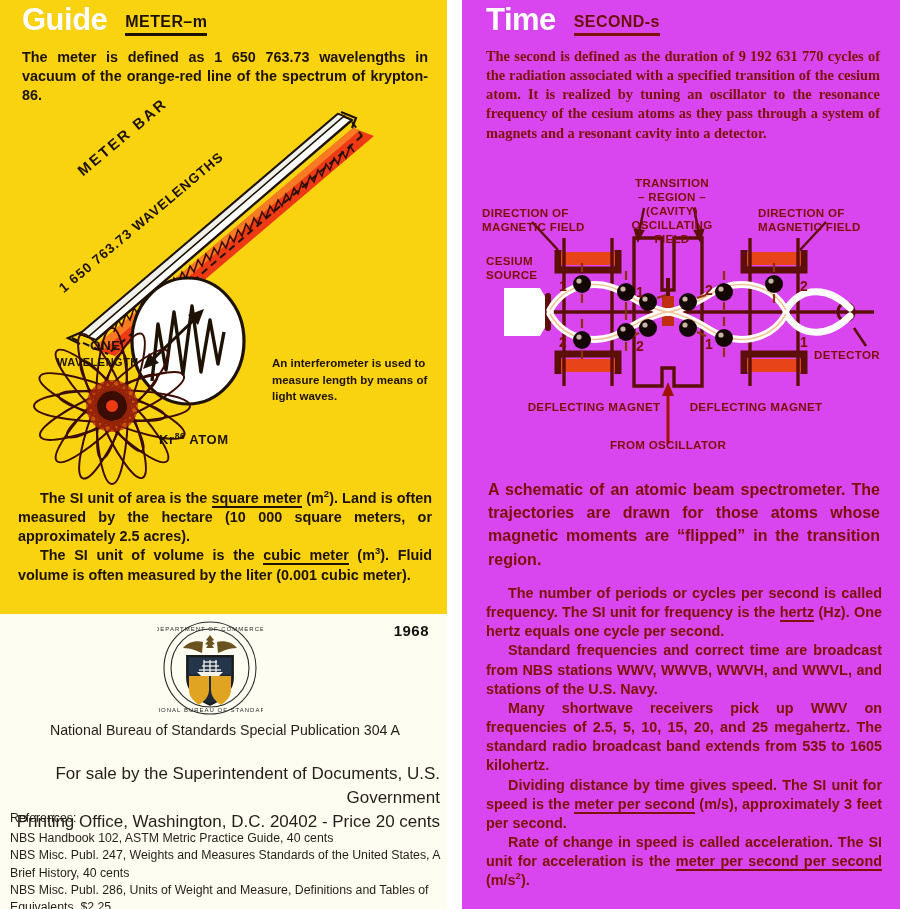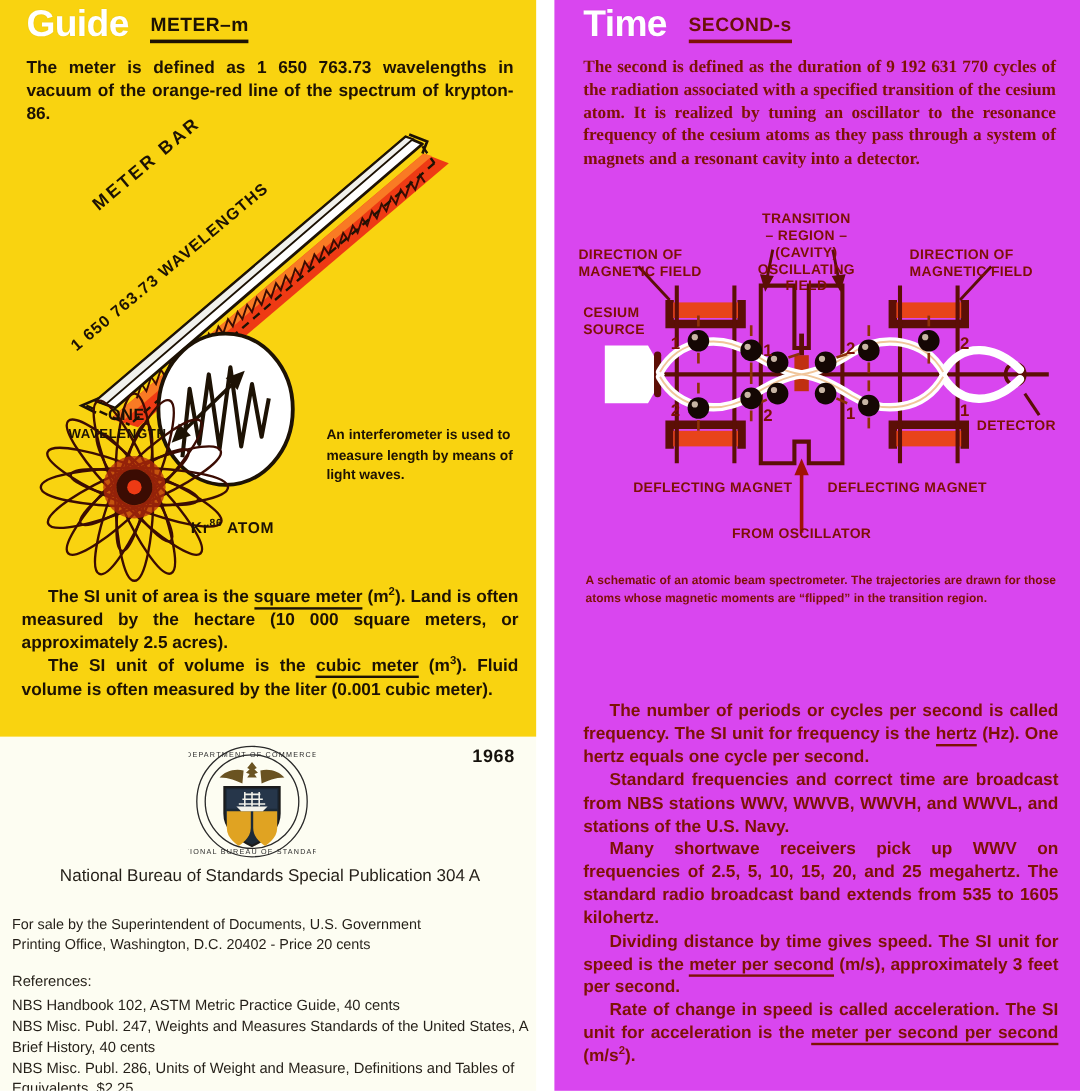--- a/index.html
+++ b/index.html
@@ -75,35 +75,35 @@
   }
 
   
   .illus-right{position:absolute;left:0;top:178px;width:438px;height:288px;}
   .dg-lbl{
     position:absolute;font-size:11.6px;font-weight:bold;color:#7d1005;
     line-height:1.2;letter-spacing:.3px;text-align:center;
   }
   .caption-sch{
     position:absolute;left:26px;top:478px;width:392px;
-    font-size:10px;font-weight:bold;line-height:1.45;color:#7d1005;
+    font-size:16px;font-weight:bold;line-height:1.45;color:#7d1005;
     text-align:justify;
   }
 
   
   .year{
     position:absolute;right:18px;top:8px;
     font-size:15px;font-weight:bold;color:#15110c;letter-spacing:.5px;
   }
   .seal{position:absolute;left:157px;top:4px;width:106px;height:104px;}
   .foot-block{
     position:absolute;left:10px;width:430px;color:#241f18;
   }
   .ft-title{font-size:14.2px;line-height:1.42;text-align:center;}
-  .ft-sale{font-size:12px;line-height:1.4;text-align:left;}
+  .ft-sale{font-size:17px;line-height:1.4;text-align:right;}
   .ft-ref{font-size:12.3px;line-height:1.4;text-align:left;}
   .ft-ref .hd{margin-bottom:3px;}
   .ft-ref p{margin:0;}
 </style>
 </head>
 <body>
 
 <div class="page">
 
   <div class="panel-left">

